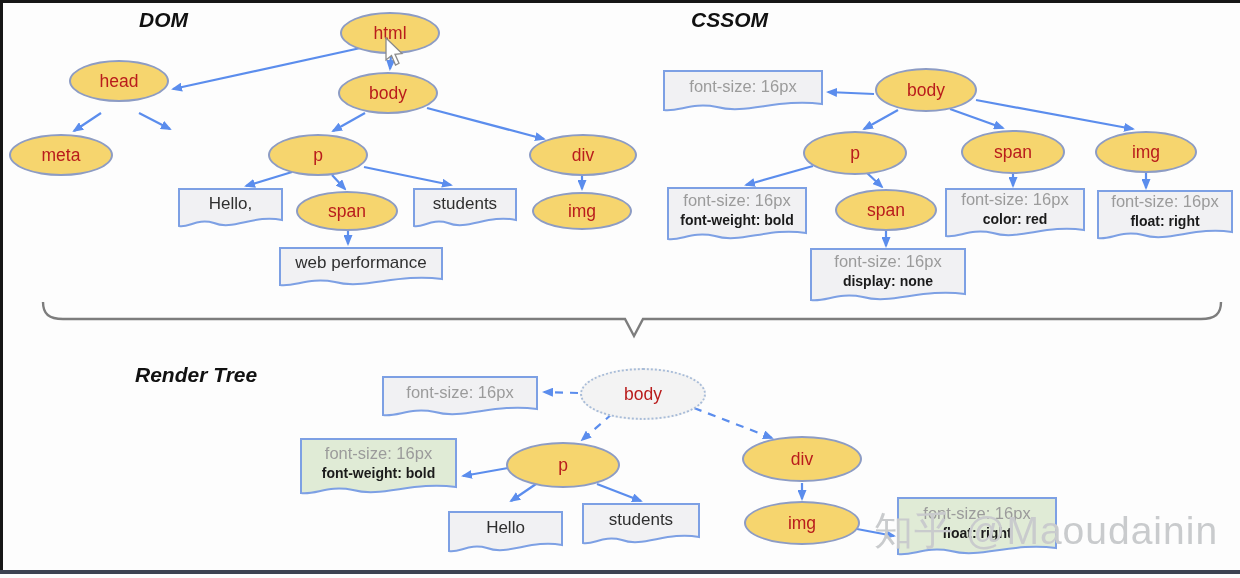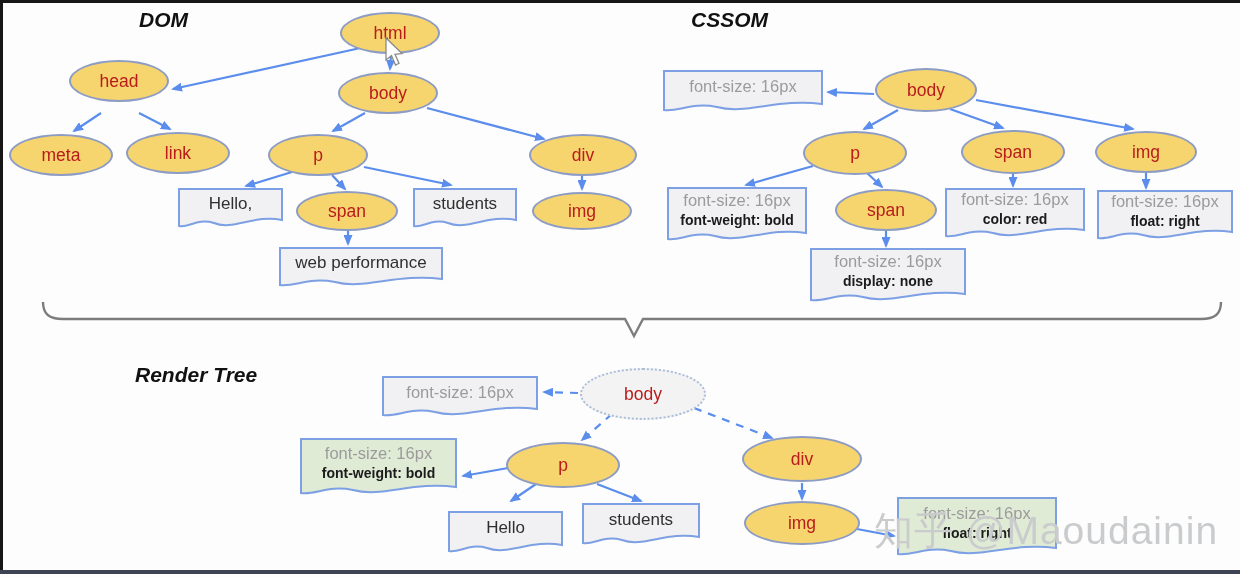--- a/index.html
+++ b/index.html
@@ -85,23 +85,20 @@
     </div>
     <div class="node ellipse" style="left: 69px; top: 60px; width: 100px; height: 42px;">
       <span class="elabel">head</span>
     </div>
     <div class="node ellipse" style="left: 338px; top: 72px; width: 100px; height: 42px;">
       <span class="elabel">body</span>
     </div>
     <div class="node ellipse" style="left: 9px; top: 134px; width: 104px; height: 42px;">
       <span class="elabel">meta</span>
     </div>
-    <div class="node ellipse" style="left: 126px; top: 132px; width: 104px; height: 42px;">
-      <span class="elabel">link</span>
-    </div>
     <div class="node ellipse" style="left: 268px; top: 134px; width: 100px; height: 42px;">
       <span class="elabel">p</span>
     </div>
     <div class="node ellipse" style="left: 529px; top: 134px; width: 108px; height: 42px;">
       <span class="elabel">div</span>
     </div>
     <div class="node ellipse" style="left: 296px; top: 191px; width: 102px; height: 40px;">
       <span class="elabel">span</span>
     </div>
     <div class="node ellipse" style="left: 532px; top: 192px; width: 100px; height: 38px;">

